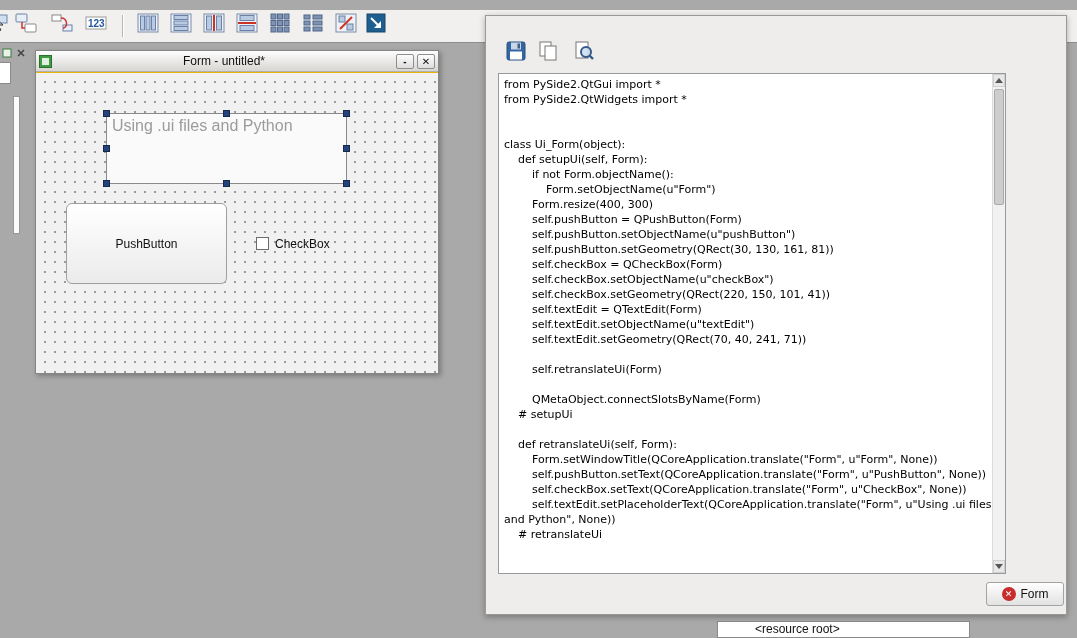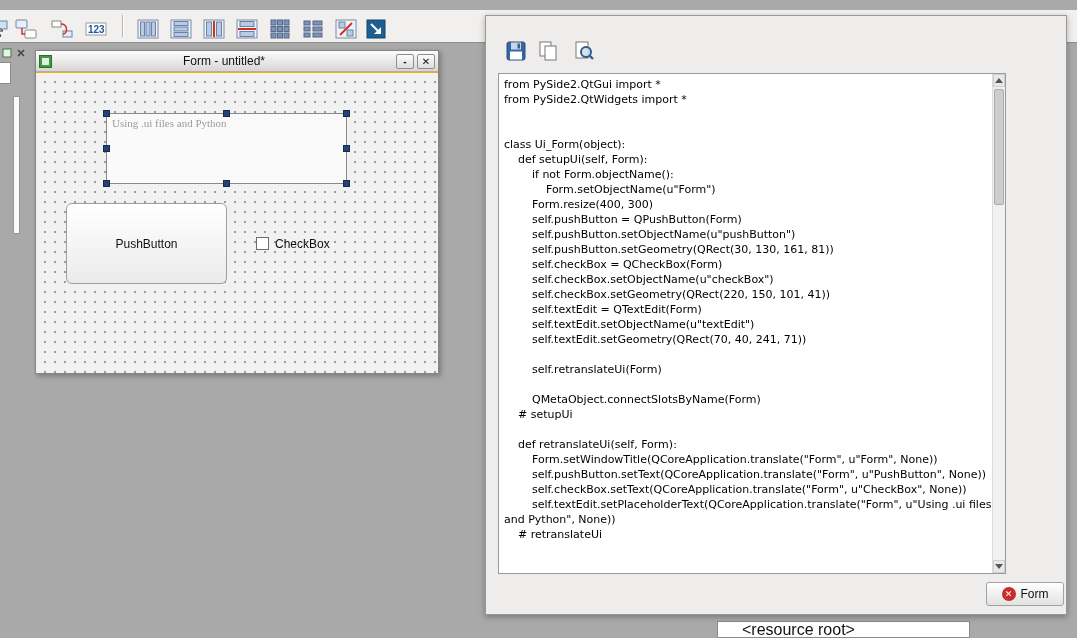--- a/index.html
+++ b/index.html
@@ -7,21 +7,21 @@
   .screen{position:relative;width:1077px;height:638px;background:#a9a9a9;overflow:hidden;
            font-family:"Liberation Sans","DejaVu Sans",sans-serif;color:#111;}
 
   
   .menubar{position:absolute;left:0;top:0;width:100%;height:10px;background:#f1f0ee;overflow:hidden;z-index:3;}
   .menu-item{position:absolute;top:-5px;font-size:12px;color:#222;}
   .mi-window{left:28px;} .mi-help{left:72px;}
 
   
   .toolbar{position:absolute;left:0;top:10px;width:100%;height:33px;background:#f1f0ee;border-bottom:1px solid #8d8d8d;z-index:3;}
-  .tbtn{position:absolute;top:2px;width:28px;height:28px;border:none;background:transparent;display:flex;align-items:flex-end;justify-content:center;padding:0;cursor:pointer;}
+  .tbtn{position:absolute;top:2px;width:28px;height:28px;border:none;background:transparent;display:flex;align-items:flex-start;justify-content:center;padding:0;cursor:pointer;}
   .tbtn svg{display:block;}
   .tsep{position:absolute;left:122px;top:5px;width:1px;height:22px;background:#b7b5b2;box-shadow:1px 0 0 #ffffff;}
 
   
   .dock-mini{position:absolute;width:12px;height:12px;display:flex;align-items:center;justify-content:center;z-index:2;}
   .dm1{left:1px;top:47px;} .dm2{left:15px;top:47px;}
   .dock-whitebox{position:absolute;left:0;top:62px;width:11px;height:22px;background:#fff;border:1px solid #8a8a8a;border-left:none;z-index:2;}
   .dock-strip{position:absolute;left:13px;top:96px;width:7px;height:138px;background:#fbfbfb;border:1px solid #979797;z-index:2;}
 
   
@@ -32,21 +32,21 @@
   .form-icon{flex:0 0 auto;}
   .form-title{flex:1;text-align:center;font-size:12px;color:#111;}
   .win-btn{flex:0 0 auto;width:18px;height:15px;border:1px solid #8e8e8e;border-radius:2px;
            background:linear-gradient(#fcfcfc,#ddd);display:flex;align-items:center;justify-content:center;
            font-size:10px;font-weight:bold;color:#111;cursor:pointer;}
   .form-canvas{position:absolute;left:0;top:22px;width:402px;height:300px;background-color:#f1f1f1;
                background-image:radial-gradient(circle,#9c9c9c 0.8px,transparent 1.4px);
                background-size:10px 10px;background-position:4px 4px;}
 
   .textedit{position:absolute;left:70px;top:40px;width:241px;height:71px;background:#fafafa;border:1px solid #8a8a8a;}
-  .placeholder{padding:3px 5px;font-size:11px;color:#9b9b9b;font-family:Liberation Serif, serif;}
+  .placeholder{padding:3px 5px;font-size:16px;color:#9b9b9b;}
   .hnd{position:absolute;width:7px;height:7px;background:#24427c;border:1px solid #152949;}
   .h-nw{left:-4px;top:-4px;} .h-n{left:calc(50% - 4px);top:-4px;} .h-ne{right:-4px;top:-4px;}
   .h-w{left:-4px;top:calc(50% - 4px);} .h-e{right:-4px;top:calc(50% - 4px);}
   .h-sw{left:-4px;bottom:-4px;} .h-s{left:calc(50% - 4px);bottom:-4px;} .h-se{right:-4px;bottom:-4px;}
 
   .pushbutton{position:absolute;left:30px;top:130px;width:161px;height:81px;border:1px solid #9f9f9f;border-radius:6px;
               background:linear-gradient(#ffffff,#ebebeb);display:flex;align-items:center;justify-content:center;
               font-size:12px;color:#111;cursor:pointer;}
   .checkbox{position:absolute;left:220px;top:150px;width:101px;height:41px;display:flex;align-items:center;gap:6px;cursor:pointer;}
   .cb-box{width:13px;height:13px;background:#fff;border:1px solid #6b6b6b;}
@@ -69,21 +69,21 @@
   .tri-down{width:0;height:0;border-left:4px solid transparent;border-right:4px solid transparent;border-top:5px solid #555;}
   .sb-thumb{position:absolute;left:1px;top:15px;width:10px;height:116px;background:#cdcdcd;border:1px solid #ababab;border-radius:2px;cursor:grab;}
   .close-btn{position:absolute;left:500px;top:566px;width:78px;height:24px;border:1px solid #a3a3a3;border-radius:3px;
              background:linear-gradient(#fefefe,#e2e2e2);display:flex;align-items:center;justify-content:center;gap:5px;
              font-size:12px;color:#111;cursor:pointer;font-family:inherit;}
   .close-ico{width:14px;height:14px;border-radius:50%;background:#c92c2c;color:#fff;font-size:9px;line-height:14px;
              text-align:center;font-weight:bold;}
 
   
   .resource-panel{position:absolute;left:717px;top:621px;width:253px;height:17px;background:#fff;border:1px solid #8a8a8a;
-                  font-size:16px;line-height:15px;padding-left:24px;color:#111;z-index:2;}
+                  font-size:12px;line-height:15px;padding-left:37px;color:#111;z-index:2;}
 </style>
 </head>
 <body>
 
 <div class="screen">
 
 
   <div class="toolbar">
     <button class="tbtn" style="left:-16px">
       <svg width="22" height="22">

